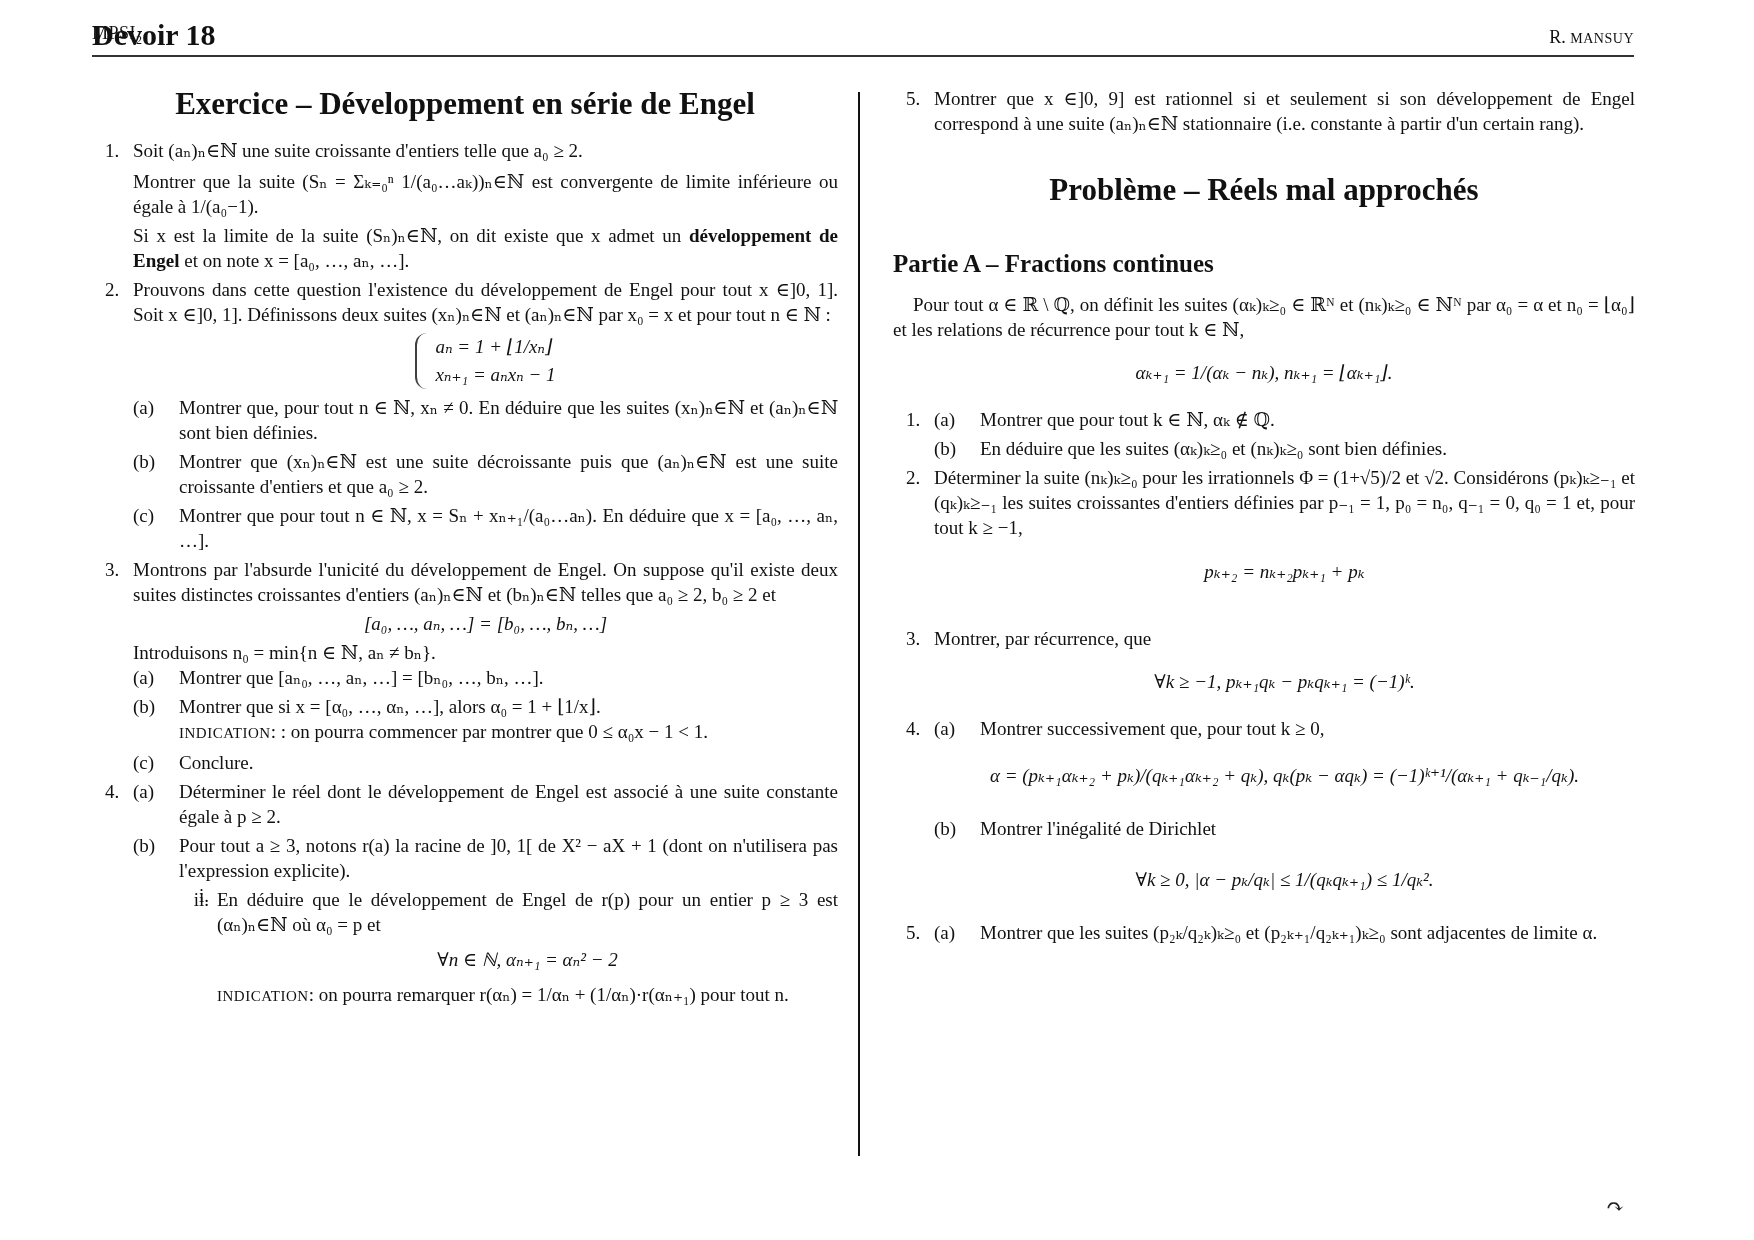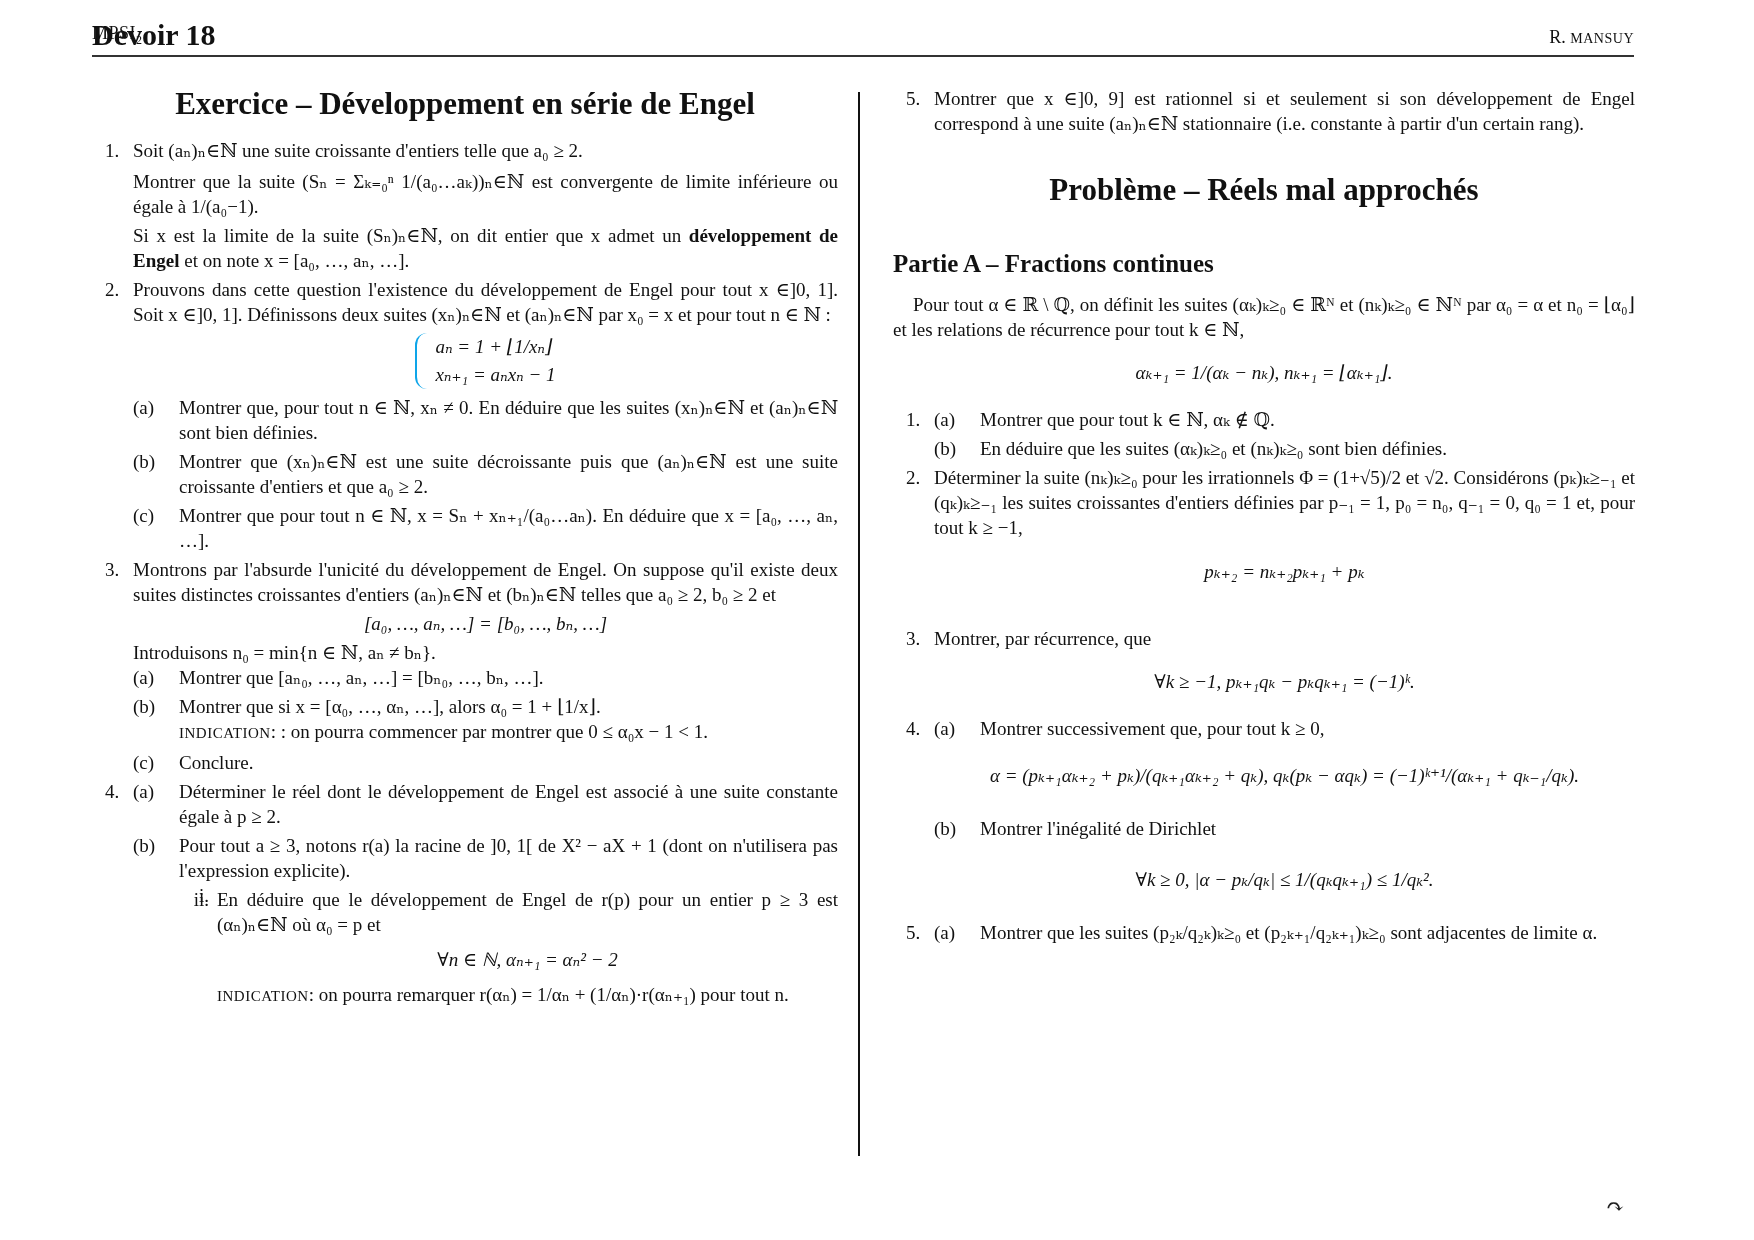--- a/index.html
+++ b/index.html
@@ -30,21 +30,21 @@
   .item > .num { position: absolute; left: 13px; top: 0; }
   .sub-item { position: relative; padding-left: 46px; margin-bottom: 4px; text-align: justify; }
   .sub-item > .lbl { position: absolute; left: 0; top: 0; }
   .subsub { position: relative; padding-left: 38px; margin-bottom: 4px; text-align: justify; }
   .subsub > .lbl { position: absolute; left: 0; top: 0; width: 30px; text-align: right; }
   .display { text-align: center; margin: 10px 0; font-style: italic; }
   .sc-text { font-size: 15px; letter-spacing: 0.5px; }
   .bold { font-weight: bold; }
   .intro { text-indent: 20px; text-align: justify; margin-bottom: 8px; }
 
-  .sys { display: inline-block; text-align: left; font-style: italic; border-left: 2px solid #0ea5e9;
+  .sys { display: inline-block; text-align: left; font-style: italic; border-left: 2px solid #404040;
          border-radius: 12px 0 0 12px; padding-left: 18px; margin: 6px 0; }
   .sys div { line-height: 28px; }
 
   .turn-icon { position: absolute; left: 1606px; top: 1190px; font-size: 22px; color: #222; }
 </style>
 </head>
 <body>
 
 <div class="page">
 
@@ -57,21 +57,21 @@
 
   <div class="divider"></div>
 
   <div class="col col-left">
     <h1 class="sec">Exercice – Développement en série de Engel</h1>
 
     <div class="item">
       <span class="num">1.</span>
       <div>Soit (aₙ)ₙ∈ℕ une suite croissante d'entiers telle que a₀ ≥ 2.</div>
       <div style="margin-top:6px">Montrer que la suite (Sₙ = Σₖ₌₀ⁿ 1/(a₀…aₖ))ₙ∈ℕ est convergente de limite inférieure ou égale à 1/(a₀−1).</div>
-      <div style="margin-top:4px"><span>Si x est la limite de la suite (Sₙ)ₙ∈ℕ, on dit entier que x admet un </span><span class="bold">développement de Engel</span><span> et on note x = [a₀, …, aₙ, …].</span></div>
+      <div style="margin-top:4px"><span>Si x est la limite de la suite (Sₙ)ₙ∈ℕ, on dit existe que x admet un </span><span class="bold">développement de Engel</span><span> et on note x = [a₀, …, aₙ, …].</span></div>
     </div>
 
     <div class="item">
       <span class="num">2.</span>
       <div>Prouvons dans cette question l'existence du développement de Engel pour tout x ∈]0, 1]. Soit x ∈]0, 1]. Définissons deux suites (xₙ)ₙ∈ℕ et (aₙ)ₙ∈ℕ par x₀ = x et pour tout n ∈ ℕ :</div>
       <div style="text-align:center">
         <div class="sys">
           <div>aₙ   =   1 + ⌊1/xₙ⌋</div>
           <div>xₙ₊₁   =   aₙxₙ − 1</div>
         </div>

